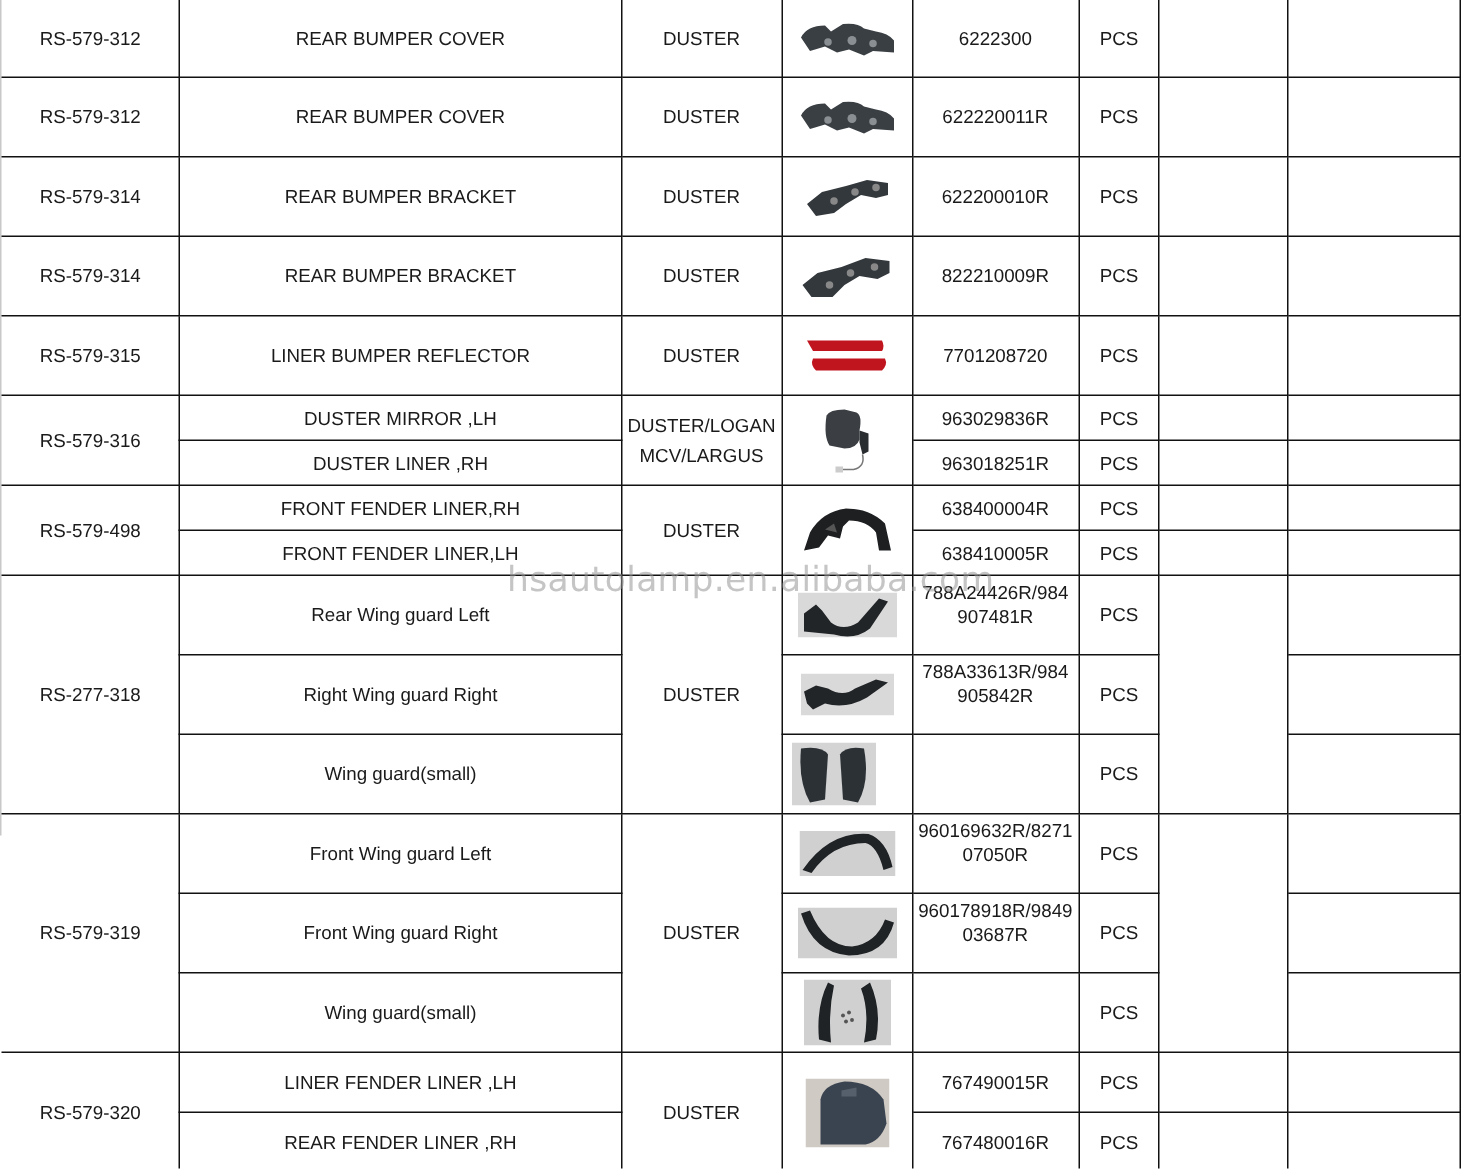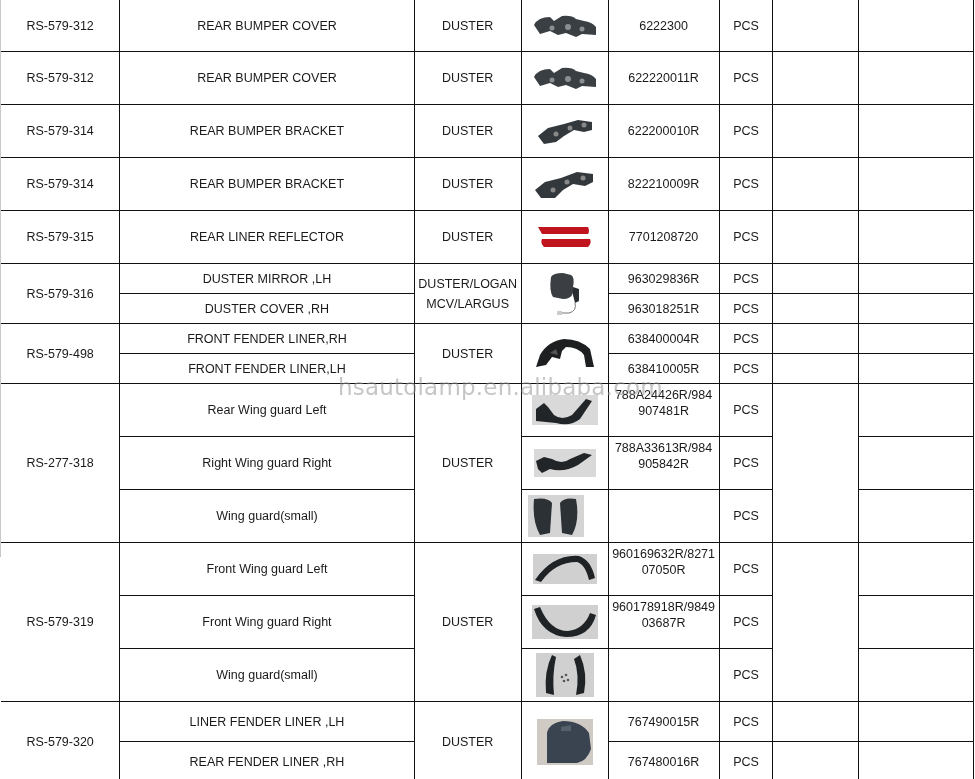--- a/index.html
+++ b/index.html
@@ -100,21 +100,21 @@
         </svg>
       </td>
       <td>822210009R</td>
       <td>PCS</td>
       <td></td>
       <td></td>
     </tr>
 
     <tr style="height:53px">
       <td class="first">RS-579-315</td>
-      <td>REAR LINER REFLECTOR</td>
+      <td>LINER BUMPER REFLECTOR</td>
       <td>DUSTER</td>
       <td>
         <svg class="thumb" width="58" height="24" viewBox="0 0 58 24">
           <path d="M2 2 L52 2 Q54 6 52 9 L6 9 Z" fill="#c0141e"></path>
           <path d="M6 14 L54 14 Q56 18 52 22 L8 22 Q4 18 6 14 Z" fill="#c0141e"></path>
         </svg>
       </td>
       <td>7701208720</td>
       <td>PCS</td>
       <td></td>
@@ -132,21 +132,21 @@
           <path d="M30 32 Q32 40 24 42 L16 42" stroke="#777" stroke-width="1" fill="none"></path>
           <rect x="12" y="40" width="5" height="4" fill="#ccc"></rect>
         </svg>
       </td>
       <td>963029836R</td>
       <td>PCS</td>
       <td></td>
       <td></td>
     </tr>
     <tr style="height:30px">
-      <td>DUSTER COVER ,RH</td>
+      <td>DUSTER LINER ,RH</td>
       <td>963018251R</td>
       <td>PCS</td>
       <td></td>
       <td></td>
     </tr>
 
     <tr style="height:30px">
       <td class="first" rowspan="2">RS-579-498</td>
       <td>FRONT FENDER LINER,RH</td>
       <td rowspan="2">DUSTER</td>

